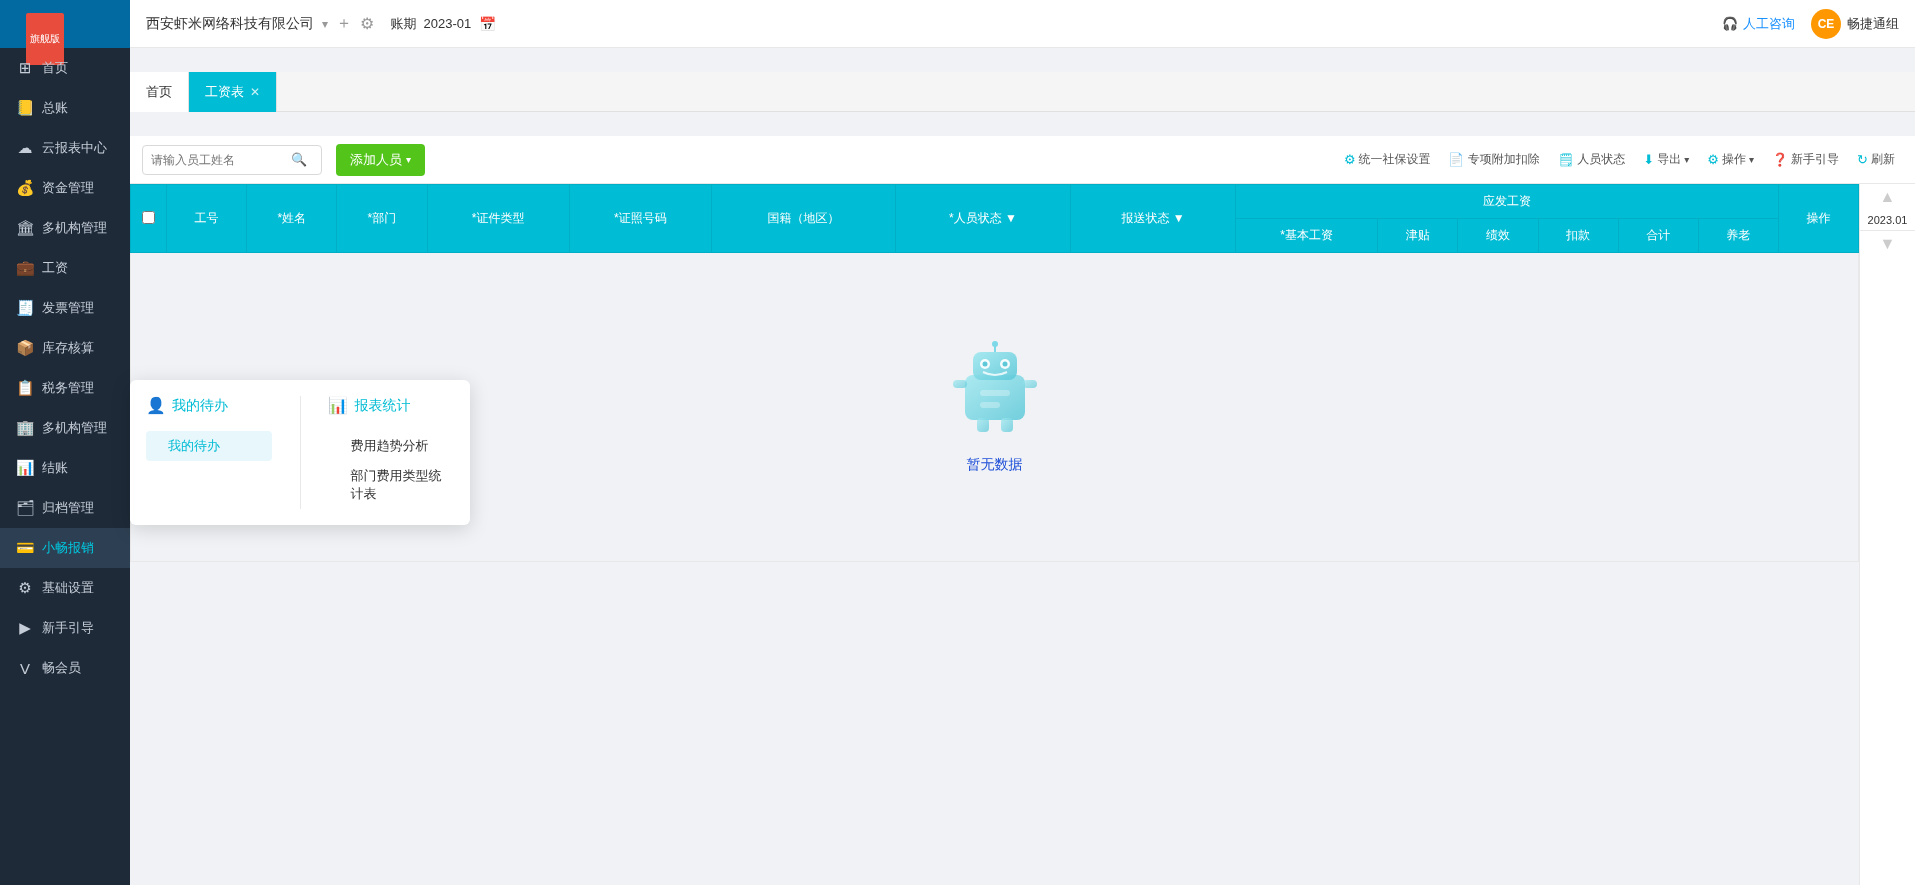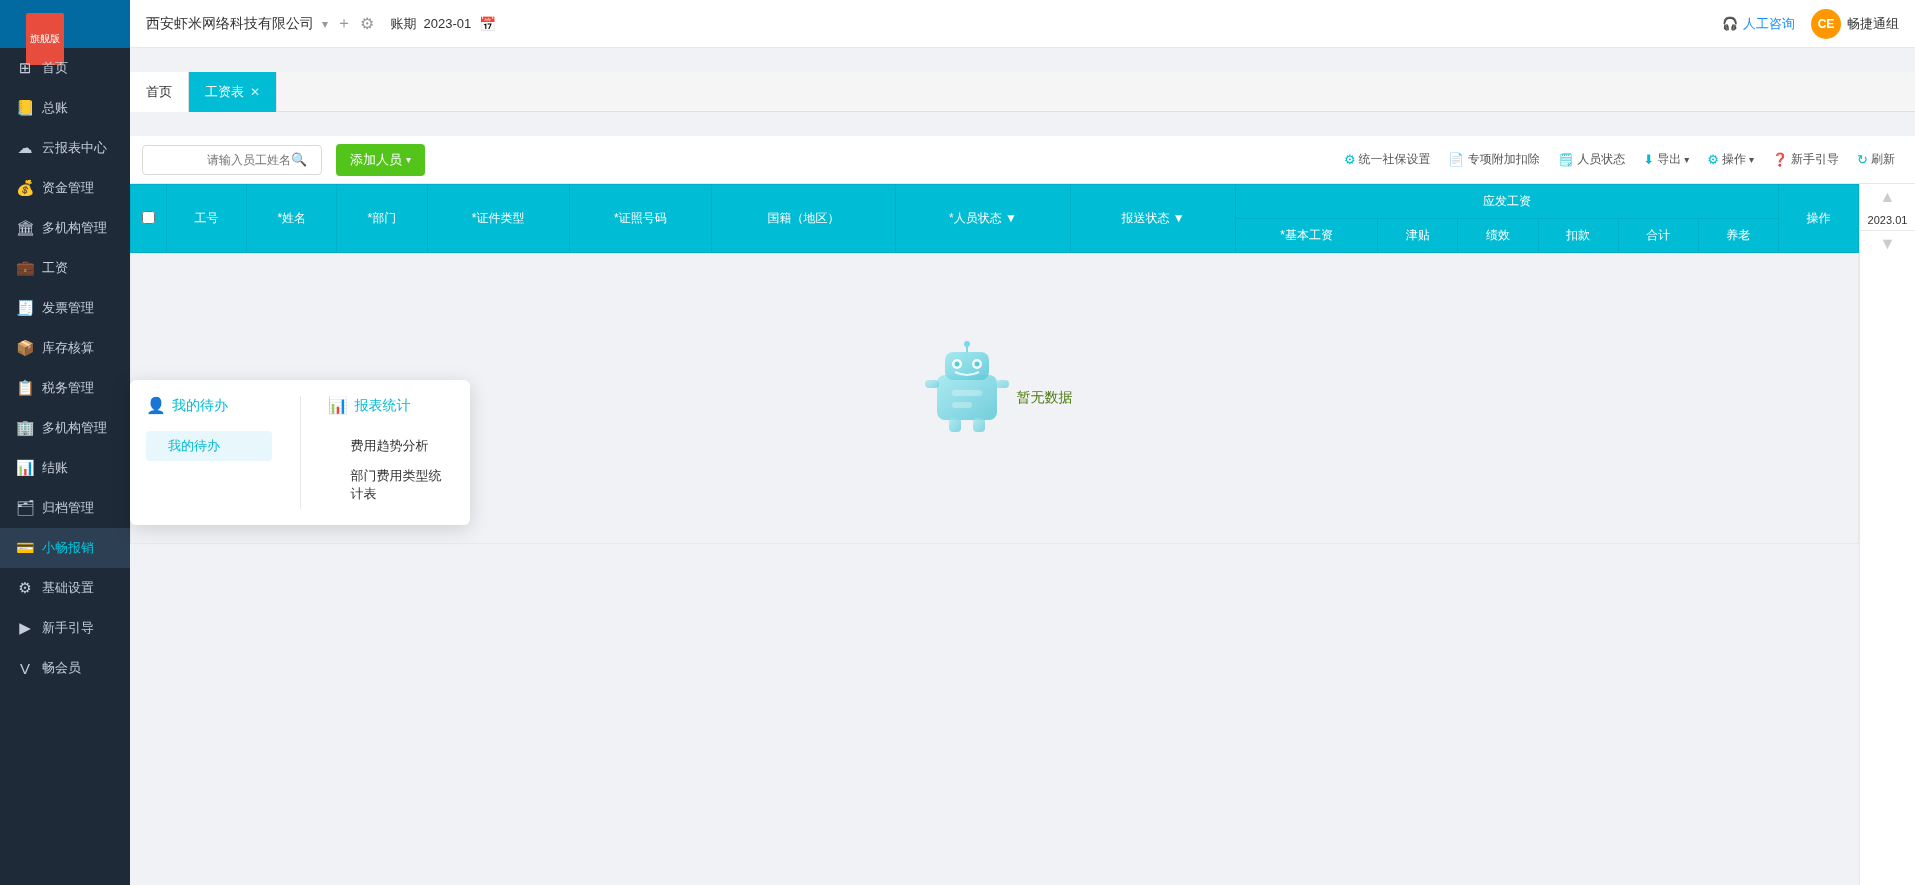--- a/index.html
+++ b/index.html
@@ -40,36 +40,36 @@
     
     .tabbar { height: 40px; background: #f5f5f5; display: flex; align-items: center; padding: 0 0 0 0; border-bottom: 1px solid #e0e0e0; }
     .tab-item { height: 40px; padding: 0 16px; display: flex; align-items: center; gap: 6px; font-size: 13px; cursor: pointer; color: #666; border-right: 1px solid #e0e0e0; }
     .tab-item.active { background: #00bcd4; color: #fff; }
     .tab-close { font-size: 12px; cursor: pointer; opacity: 0.8; }
     .tab-home { background: #fff; color: #333; }
 
     
     .toolbar { height: 48px; background: #fff; display: flex; align-items: center; padding: 0 12px; gap: 6px; border-bottom: 1px solid #e8e8e8; }
     .search-input-wrap { display: flex; align-items: center; border: 1px solid #d9d9d9; border-radius: 4px; padding: 0 8px; height: 30px; width: 180px; background: #fff; }
-    .search-input-wrap input { border: none; outline: none; font-size: 12px; color: #666; width: 140px; background: transparent; text-align: right; }
+    .search-input-wrap input { border: none; outline: none; font-size: 12px; color: #666; width: 140px; background: transparent; }
     .search-icon { color: #999; font-size: 13px; }
     .btn-add { background: #52c41a; color: #fff; border: none; border-radius: 4px; padding: 0 14px; height: 32px; font-size: 13px; cursor: pointer; display: flex; align-items: center; gap: 4px; margin-left: 8px; }
     .btn-add .arrow { font-size: 10px; }
     .toolbar-right { margin-left: auto; display: flex; align-items: center; gap: 2px; flex-wrap: wrap; }
     .toolbar-action { display: flex; align-items: center; gap: 3px; padding: 0 8px; height: 32px; font-size: 12px; color: #555; cursor: pointer; white-space: nowrap; }
     .toolbar-action .act-icon { font-size: 13px; color: #00bcd4; }
 
     
     .table-wrapper { flex: 1; overflow: auto; position: relative; }
     .salary-table { width: 100%; border-collapse: collapse; }
     .salary-table th { background: #00bcd4; color: #fff; font-size: 12px; font-weight: normal; padding: 8px 6px; text-align: center; border: 1px solid #00aec5; white-space: nowrap; }
     .salary-table td { font-size: 12px; color: #333; padding: 7px 6px; text-align: center; border: 1px solid #e8e8e8; }
     .checkbox-cell { width: 36px; }
     .table-header-group { background: #00bcd4; }
-    .no-data { display: flex; flex-direction: row; align-items: center; justify-content: center; padding: 80px 0; color: #4d7c0f; font-size: 14px; }
+    .no-data { display: flex; flex-direction: column; align-items: center; justify-content: center; padding: 80px 0; color: #1d4ed8; font-size: 14px; }
     .no-data-icon { width: 100px; height: 100px; margin-bottom: 16px; }
 
     
     .right-panel { width: 56px; background: #fff; border-left: 1px solid #e8e8e8; display: flex; flex-direction: column; flex-shrink: 0; }
     .right-panel-year { font-size: 11px; color: #333; padding: 4px 0; text-align: center; border-bottom: 1px solid #e8e8e8; width: 100%; background: #fff; }
     .month-item { width: 100%; padding: 5px 2px; text-align: center; font-size: 12px; color: #555; cursor: pointer; border-bottom: 1px solid #f0f0f0; }
     .month-item.active { background: #00bcd4; color: #fff; border-radius: 2px; }
     .month-item.year-label { background: #00bcd4; color: #fff; font-weight: bold; font-size: 11px; }
     .nav-arrow { color: #ccc; font-size: 16px; cursor: pointer; padding: 4px; text-align: center; }
     .popup-menu { position: absolute; top: 380px; left: 130px; width: 340px; background: #fff; border-radius: 6px; box-shadow: 0 4px 20px rgba(0,0,0,0.15); z-index: 200; padding: 16px; }

